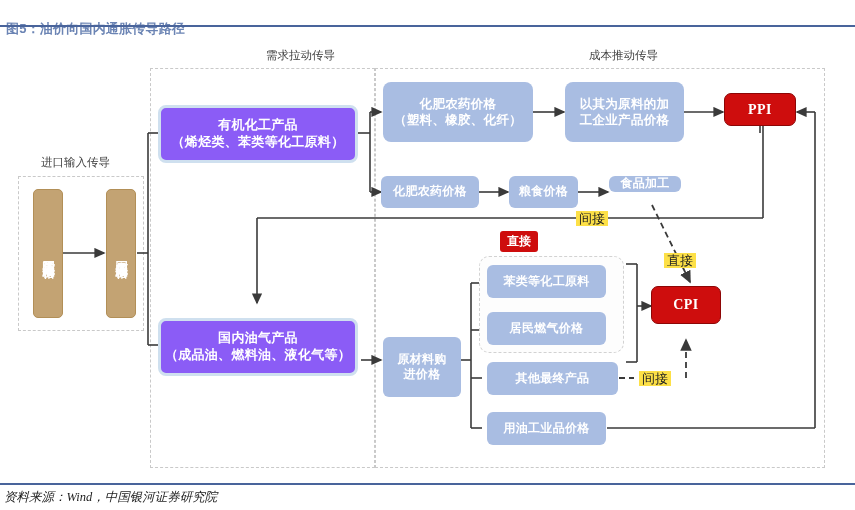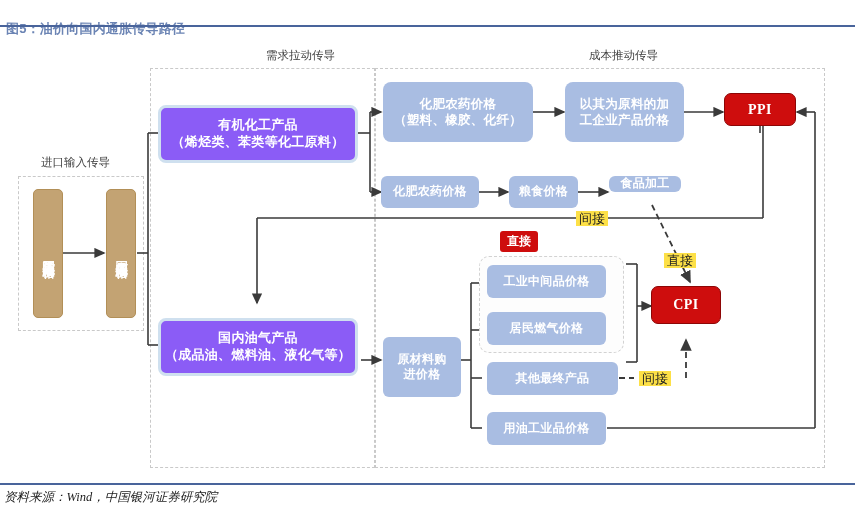--- a/index.html
+++ b/index.html
@@ -272,21 +272,21 @@
 工企业产品价格</div>
   <div class="box box-red" style="left:724px; top:93px; width:72px; height:33px;">PPI</div>
 
   <div class="box box-peri small" style="left:381px; top:176px; width:98px; height:32px;text-align:right;">化肥农药价格</div>
   <div class="box box-peri small" style="left:509px; top:176px; width:69px; height:32px;">粮食价格</div>
   <div class="box box-peri small" style="left:609px; top:176px; width:72px; height:16px;">食品加工</div>
 
   <div class="box box-peri small" style="left:383px; top:337px; width:78px; height:60px;">原材料购
 进价格</div>
 
-  <div class="box box-peri small" style="left:487px; top:265px; width:119px; height:33px;">工业中间品价格</div>
+  <div class="box box-peri small" style="left:487px; top:265px; width:119px; height:33px;">苯类等化工原料</div>
   <div class="box box-peri small" style="left:487px; top:312px; width:119px; height:33px;">居民燃气价格</div>
   <div class="box box-peri small" style="left:487px; top:362px; width:131px; height:33px;">其他最终产品</div>
   <div class="box box-peri small" style="left:487px; top:412px; width:119px; height:33px;">用油工业品价格</div>
 
   <div class="box box-red" style="left:651px; top:286px; width:70px; height:38px;">CPI</div>
 
   <div class="badge-red" style="left:500px; top:231px; width:38px; height:21px;">直接</div>
 
   <div class="edge-label" style="left:576px; top:211px; width:28px; height:15px;">间接</div>
 

